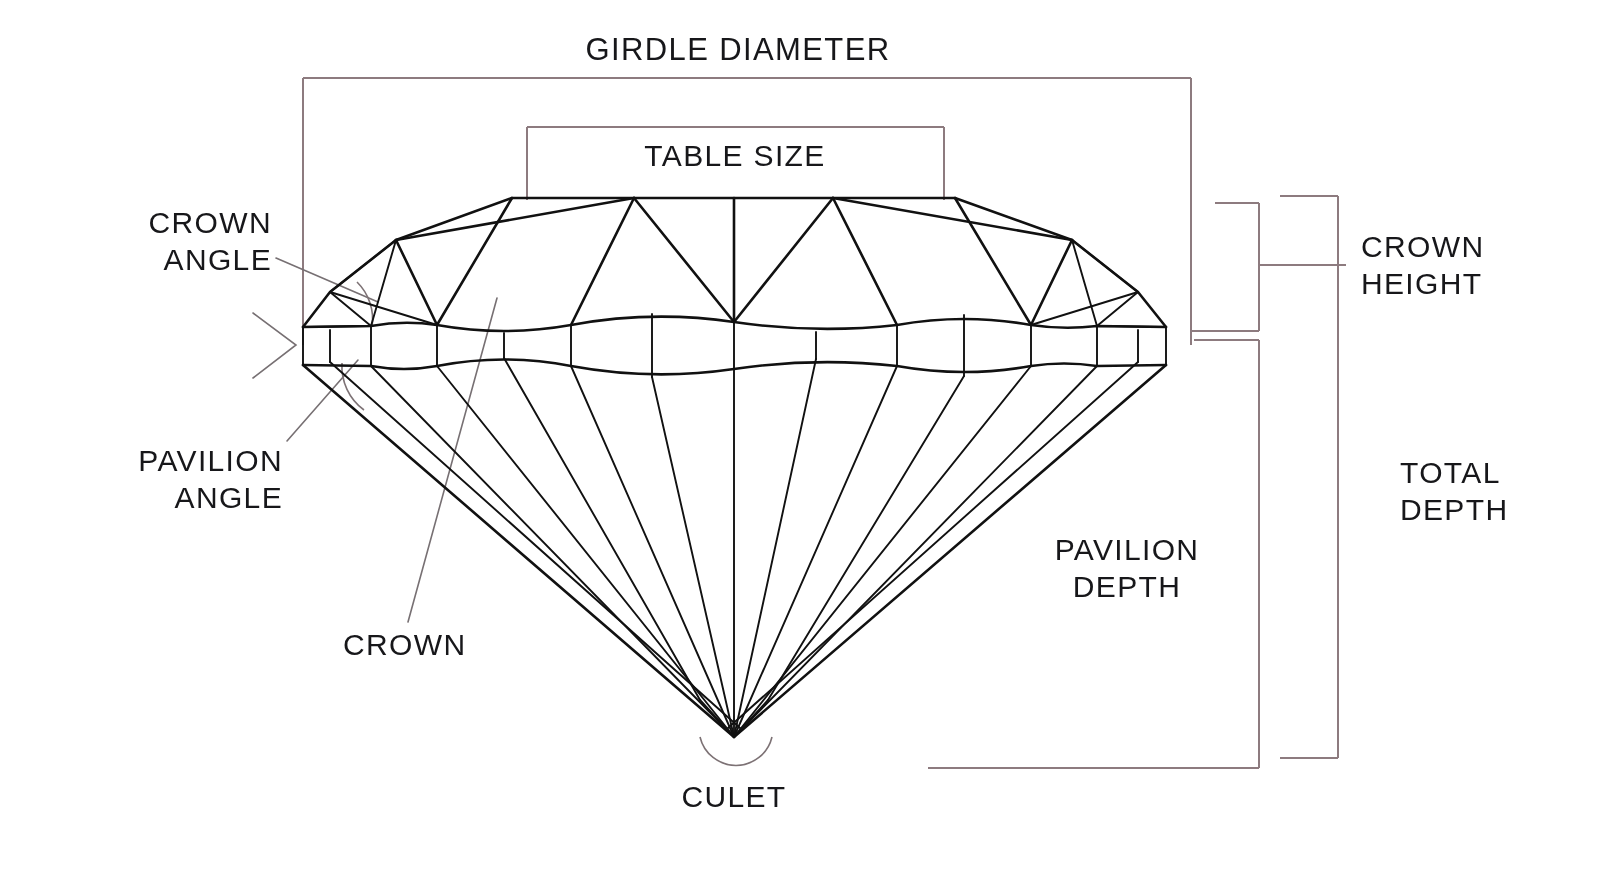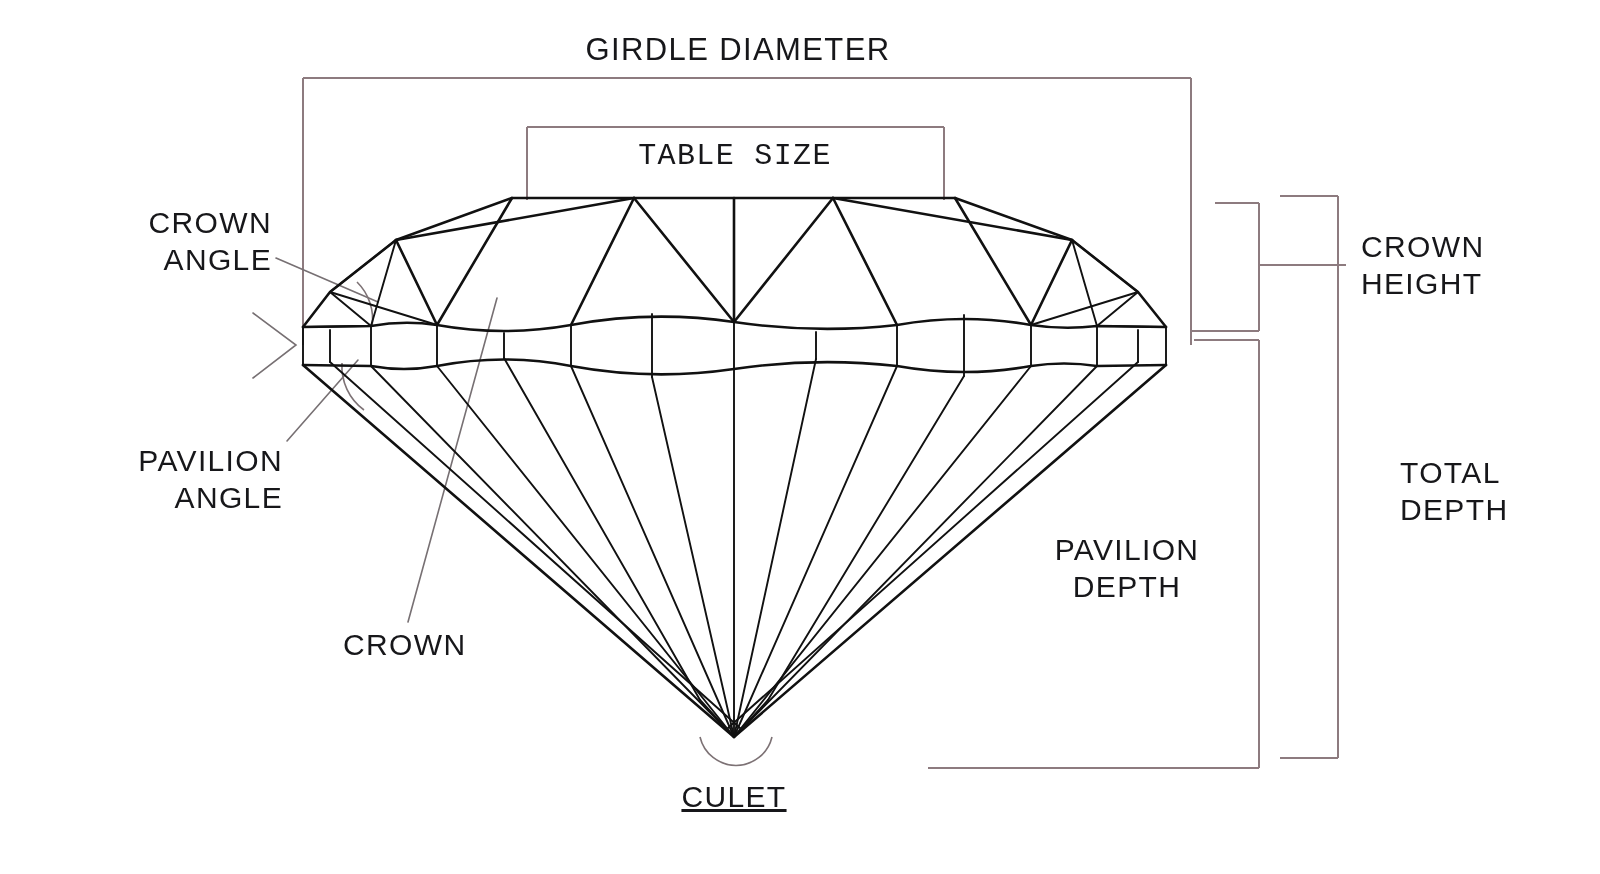--- a/index.html
+++ b/index.html
@@ -233,32 +233,32 @@
       <path class="gem-line-thin" d="M 504 358 L 700 700"></path>
       <path class="gem-line-thin" d="M 964 376 L 768 700"></path>
       <path class="gem-line-thin" d="M 700 700 L 734 737"></path>
       <path class="gem-line-thin" d="M 768 700 L 734 737"></path>
     </g>
 
   </svg>
 
   <div class="lbl big ctr" style="left:450px; top:31px; width:576px;">GIRDLE DIAMETER</div>
 
-  <div class="lbl mid ctr" style="left:540px; top:138px; width:390px;font-family:Liberation Mono, monospace;">TABLE SIZE</div>
+  <div class="lbl mid ctr" style="left:540px; top:138px; width:390px;">TABLE SIZE</div>
 
   <div class="lbl mid right" style="left:0px; top:205px; width:272px;">CROWN
 ANGLE</div>
 
 
   <div class="lbl mid right" style="left:0px; top:443px; width:283px;">PAVILION
 ANGLE</div>
 
   <div class="lbl mid left" style="left:343px; top:627px; width:220px;">CROWN</div>
 
-  <div class="lbl mid ctr" style="left:600px; top:779px; width:268px;text-decoration:underline;">CULET</div>
+  <div class="lbl mid ctr" style="left:600px; top:779px; width:268px;">CULET</div>
 
   <div class="lbl mid left" style="left:1361px; top:229px; width:235px;">CROWN
 HEIGHT</div>
 
   <div class="lbl mid left" style="left:1400px; top:455px; width:235px;">TOTAL
 DEPTH</div>
 
   <div class="lbl mid ctr" style="left:1008px; top:532px; width:238px;">PAVILION
 DEPTH</div>
 

